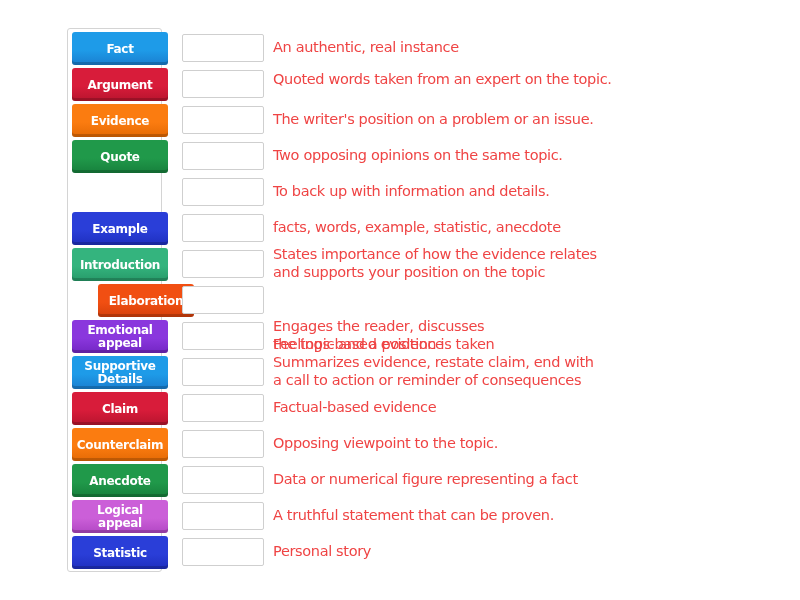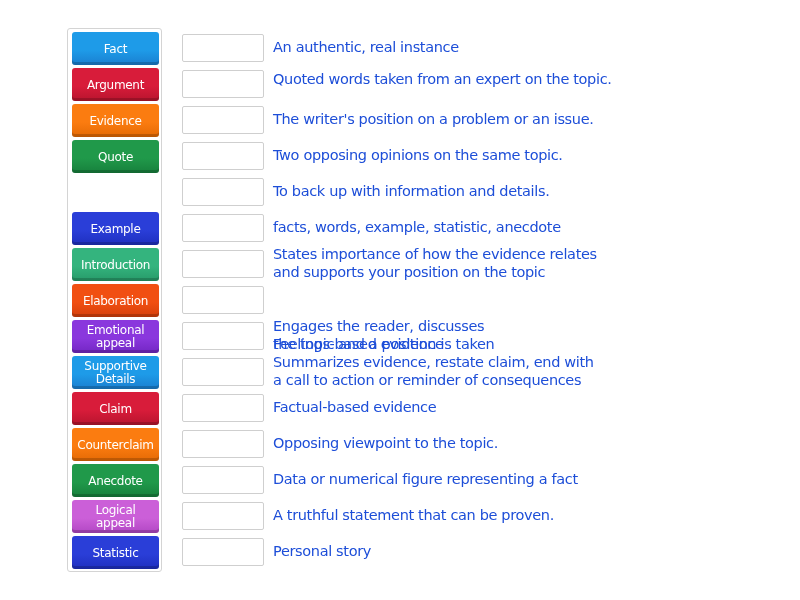--- a/index.html
+++ b/index.html
@@ -23,26 +23,26 @@
       width: 95px;
       height: 544px;
       border: 1px solid #d4d4d4;
       border-radius: 3px;
       background: #fff;
       box-sizing: border-box;
     }
     .tile {
       position: absolute;
       left: 4px;
-      width: 87px;
+      width: 96px;
       height: 33px;
       border-radius: 3px;
       color: #fff;
       font-family: "DejaVu Sans", sans-serif;
-      font-weight: normal;
+      font-weight: bold;
       font-size: 12px;
       line-height: 14px;
       display: flex;
       align-items: center;
       justify-content: center;
       text-align: center;
       box-sizing: border-box;
       cursor: grab;
       box-shadow: inset 0 -3px 0 rgba(0,0,0,0.18);
       letter-spacing: -0.3px;
@@ -54,40 +54,40 @@
       width: 82px;
       height: 28px;
       border: 1px solid #cfcfcf;
       border-radius: 2px;
       background: #fff;
       box-sizing: border-box;
     }
     .desc {
       position: absolute;
       left: 273px;
-      color: #1d4ed8;
+      color: #ef4444;
       font-family: "DejaVu Sans", sans-serif;
       font-size: 14.5px;
       line-height: 18px;
       white-space: pre;
       letter-spacing: -0.35px;
     }
   </style>
 </head>
 <body>
 
 <div class="stage">
   <div class="tray" id="tray">
       <div class="tile" style="top: 3px; background: linear-gradient(rgb(30, 155, 232) 0%, rgb(30, 155, 232) 55%, rgb(26, 127, 208) 100%);">Fact</div>
       <div class="tile" style="top: 39px; background: linear-gradient(rgb(216, 28, 58) 0%, rgb(216, 28, 58) 55%, rgb(184, 20, 46) 100%);">Argument</div>
       <div class="tile" style="top: 75px; background: linear-gradient(rgb(251, 124, 16) 0%, rgb(251, 124, 16) 55%, rgb(228, 106, 5) 100%);">Evidence</div>
       <div class="tile" style="top: 111px; background: linear-gradient(rgb(32, 153, 74) 0%, rgb(32, 153, 74) 55%, rgb(23, 128, 60) 100%);">Quote</div>
       <div class="tile" style="top: 183px; background: linear-gradient(rgb(42, 62, 216) 0%, rgb(42, 62, 216) 55%, rgb(30, 47, 191) 100%);">Example</div>
       <div class="tile" style="top: 219px; background: linear-gradient(rgb(52, 180, 126) 0%, rgb(52, 180, 126) 55%, rgb(39, 154, 105) 100%);">Introduction</div>
-      <div class="tile" style="top: 255px; background: linear-gradient(rgb(241, 79, 18) 0%, rgb(241, 79, 18) 55%, rgb(213, 64, 11) 100%);">Elaboration</div>
+      <div class="tile" style="top: 255px; background: linear-gradient(rgb(241, 79, 18) 0%, rgb(241, 79, 18) 55%, rgb(213, 64, 11) 100%); margin-left: 26px;">Elaboration</div>
       <div class="tile two-line" style="top: 291px; background: linear-gradient(rgb(138, 55, 221) 0%, rgb(138, 55, 221) 55%, rgb(115, 38, 196) 100%); padding: 12px 6px;">Emotional appeal</div>
       <div class="tile two-line" style="top: 327px; background: linear-gradient(rgb(30, 155, 232) 0%, rgb(30, 155, 232) 55%, rgb(26, 127, 208) 100%); padding: 16px 6px;">Supportive Details</div>
       <div class="tile" style="top: 363px; background: linear-gradient(rgb(216, 28, 58) 0%, rgb(216, 28, 58) 55%, rgb(184, 20, 46) 100%);">Claim</div>
       <div class="tile" style="top: 399px; background: linear-gradient(rgb(251, 124, 16) 0%, rgb(251, 124, 16) 55%, rgb(228, 106, 5) 100%);">Counterclaim</div>
       <div class="tile" style="top: 435px; background: linear-gradient(rgb(32, 153, 74) 0%, rgb(32, 153, 74) 55%, rgb(23, 128, 60) 100%);">Anecdote</div>
       <div class="tile two-line" style="top: 471px; background: linear-gradient(rgb(203, 95, 216) 0%, rgb(203, 95, 216) 55%, rgb(178, 71, 196) 100%); padding: 0px 6px;">Logical appeal</div>
       <div class="tile" style="top: 507px; background: linear-gradient(rgb(42, 62, 216) 0%, rgb(42, 62, 216) 55%, rgb(30, 47, 191) 100%);">Statistic</div>
     </div>
   <div id="rows">
       <div class="slot" style="top: 34px;"></div>

